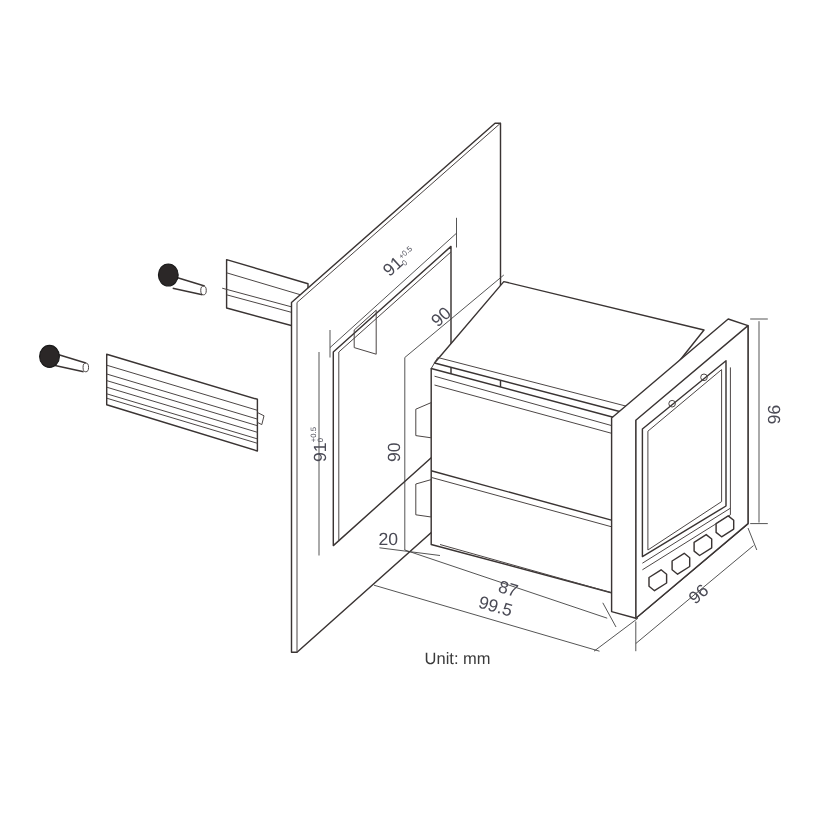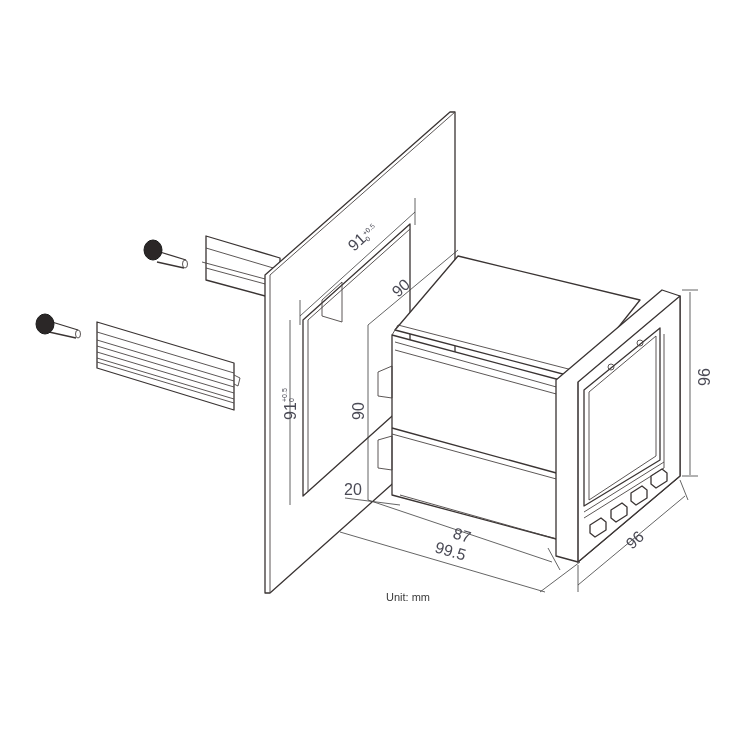--- a/index.html
+++ b/index.html
@@ -6,21 +6,21 @@
   body { width: 750px; height: 750px; position: relative; overflow: hidden;
          font-family: "Liberation Sans", sans-serif; }
   svg { position: absolute; left: 0; top: 0; }
   .ln { fill: none; stroke: #3a3433; stroke-width: 1.3; stroke-linejoin: round; }
   .thin { fill: none; stroke: #4a4443; stroke-width: 0.9; }
   .dim { fill: none; stroke: #3d3d3d; stroke-width: 0.8; }
   .face { fill: #ffffff; stroke: #3a3433; stroke-width: 1.3; stroke-linejoin: round; }
   .knob { fill: #2b2727; stroke: #1a1a1a; stroke-width: 1; }
   .dtext { font-family: "Liberation Sans", sans-serif; font-size: 16px; fill: #4a4a55; }
   .sup { font-family: "Liberation Sans", sans-serif; font-size: 7px; fill: #4a4a55; }
-  .unit { position: absolute; left: 386px; top: 591px; font-size: 11px; color: #3a3a3a;
+  .unit { position: absolute; left: 386px; top: 591px; font-size: 15px; color: #3a3a3a;
           font-family: "Liberation Sans", sans-serif; }
 </style>
 </head>
 <body>
 
 <svg width="750" height="750" viewBox="0 0 750 750" xmlns="http://www.w3.org/2000/svg">
 
   <g>
     <line class="ln" x1="160" y1="252" x2="186" y2="260"></line>
     <line class="ln" x1="157" y1="262" x2="184" y2="268"></line>

